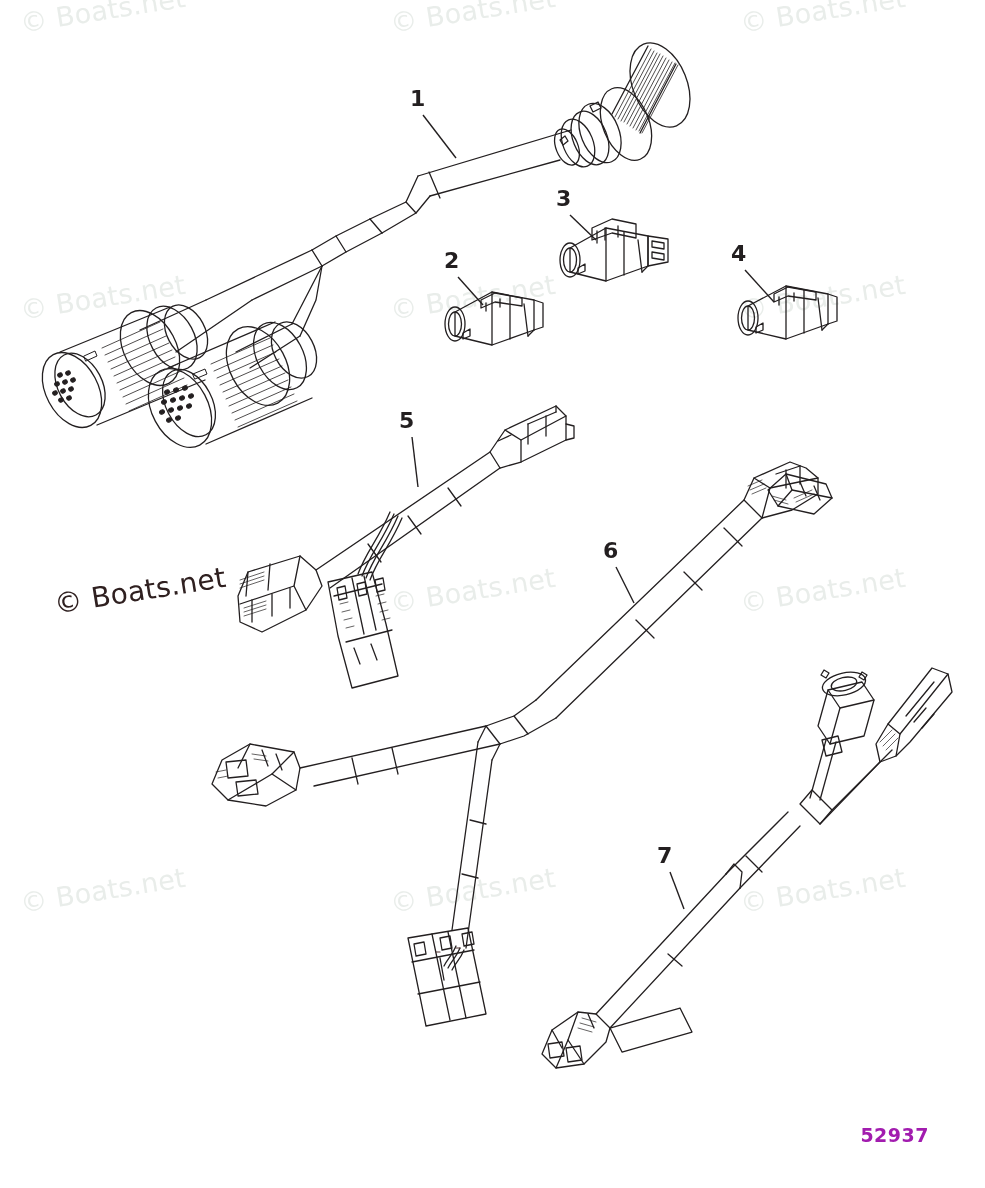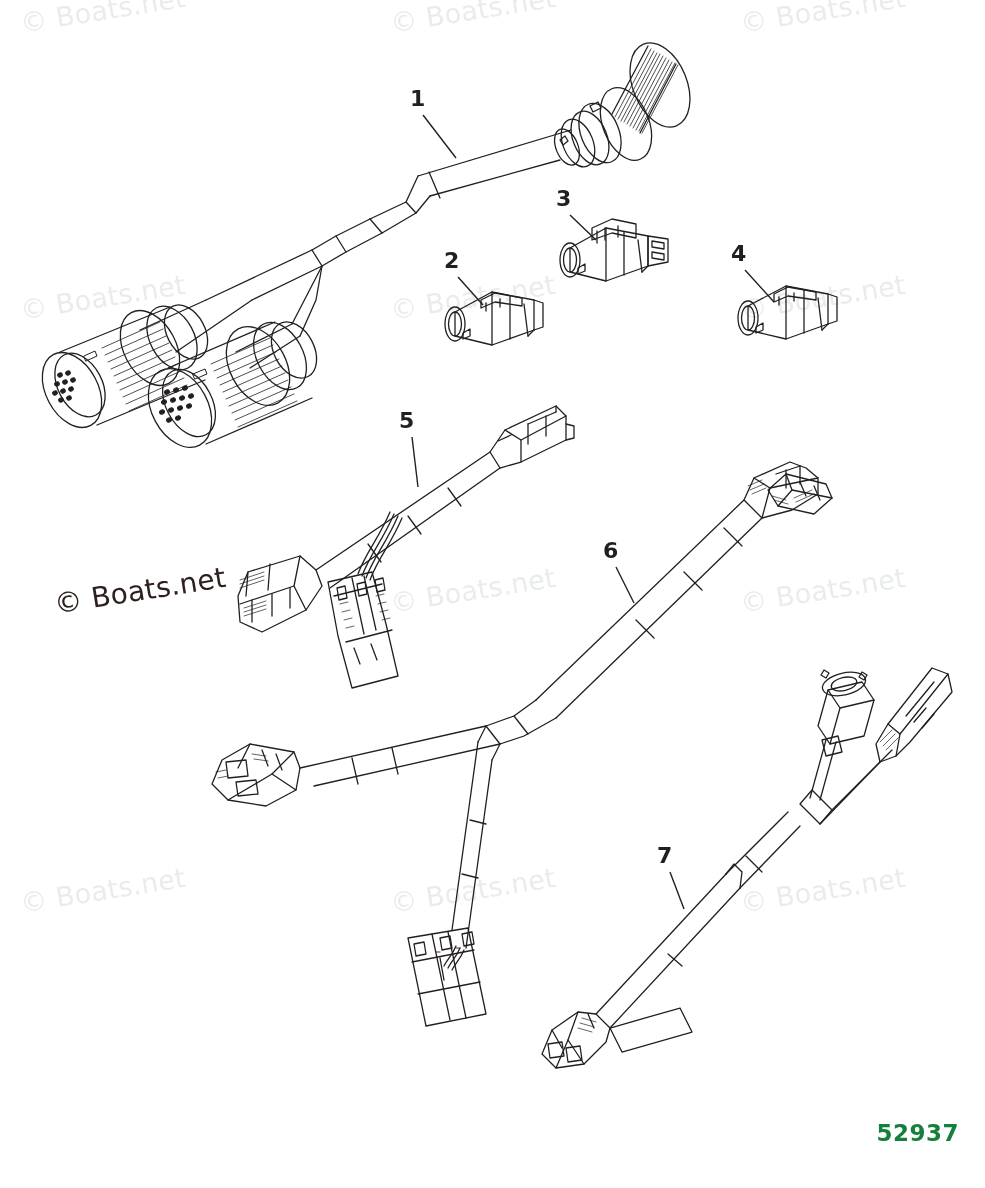--- a/index.html
+++ b/index.html
@@ -62,26 +62,26 @@
     position: absolute;
     font-family: "DejaVu Sans", sans-serif;
     font-size: 22px;
     font-weight: bold;
     color: #231f20;
     line-height: 1;
     pointer-events: auto;
   }
   #diagram-number {
     position: absolute;
-    right: 26px;
+    right: 56px;
     bottom: 42px;
     font-family: "DejaVu Sans", sans-serif;
-    font-size: 23px;
+    font-size: 19px;
     font-weight: bold;
-    color: #15803d;
+    color: #a21caf;
     letter-spacing: 0.5px;
     z-index: 4;
   }
 </style>
 </head>
 <body>
 
 <div id="page">
 
   <div id="watermark-layer">

